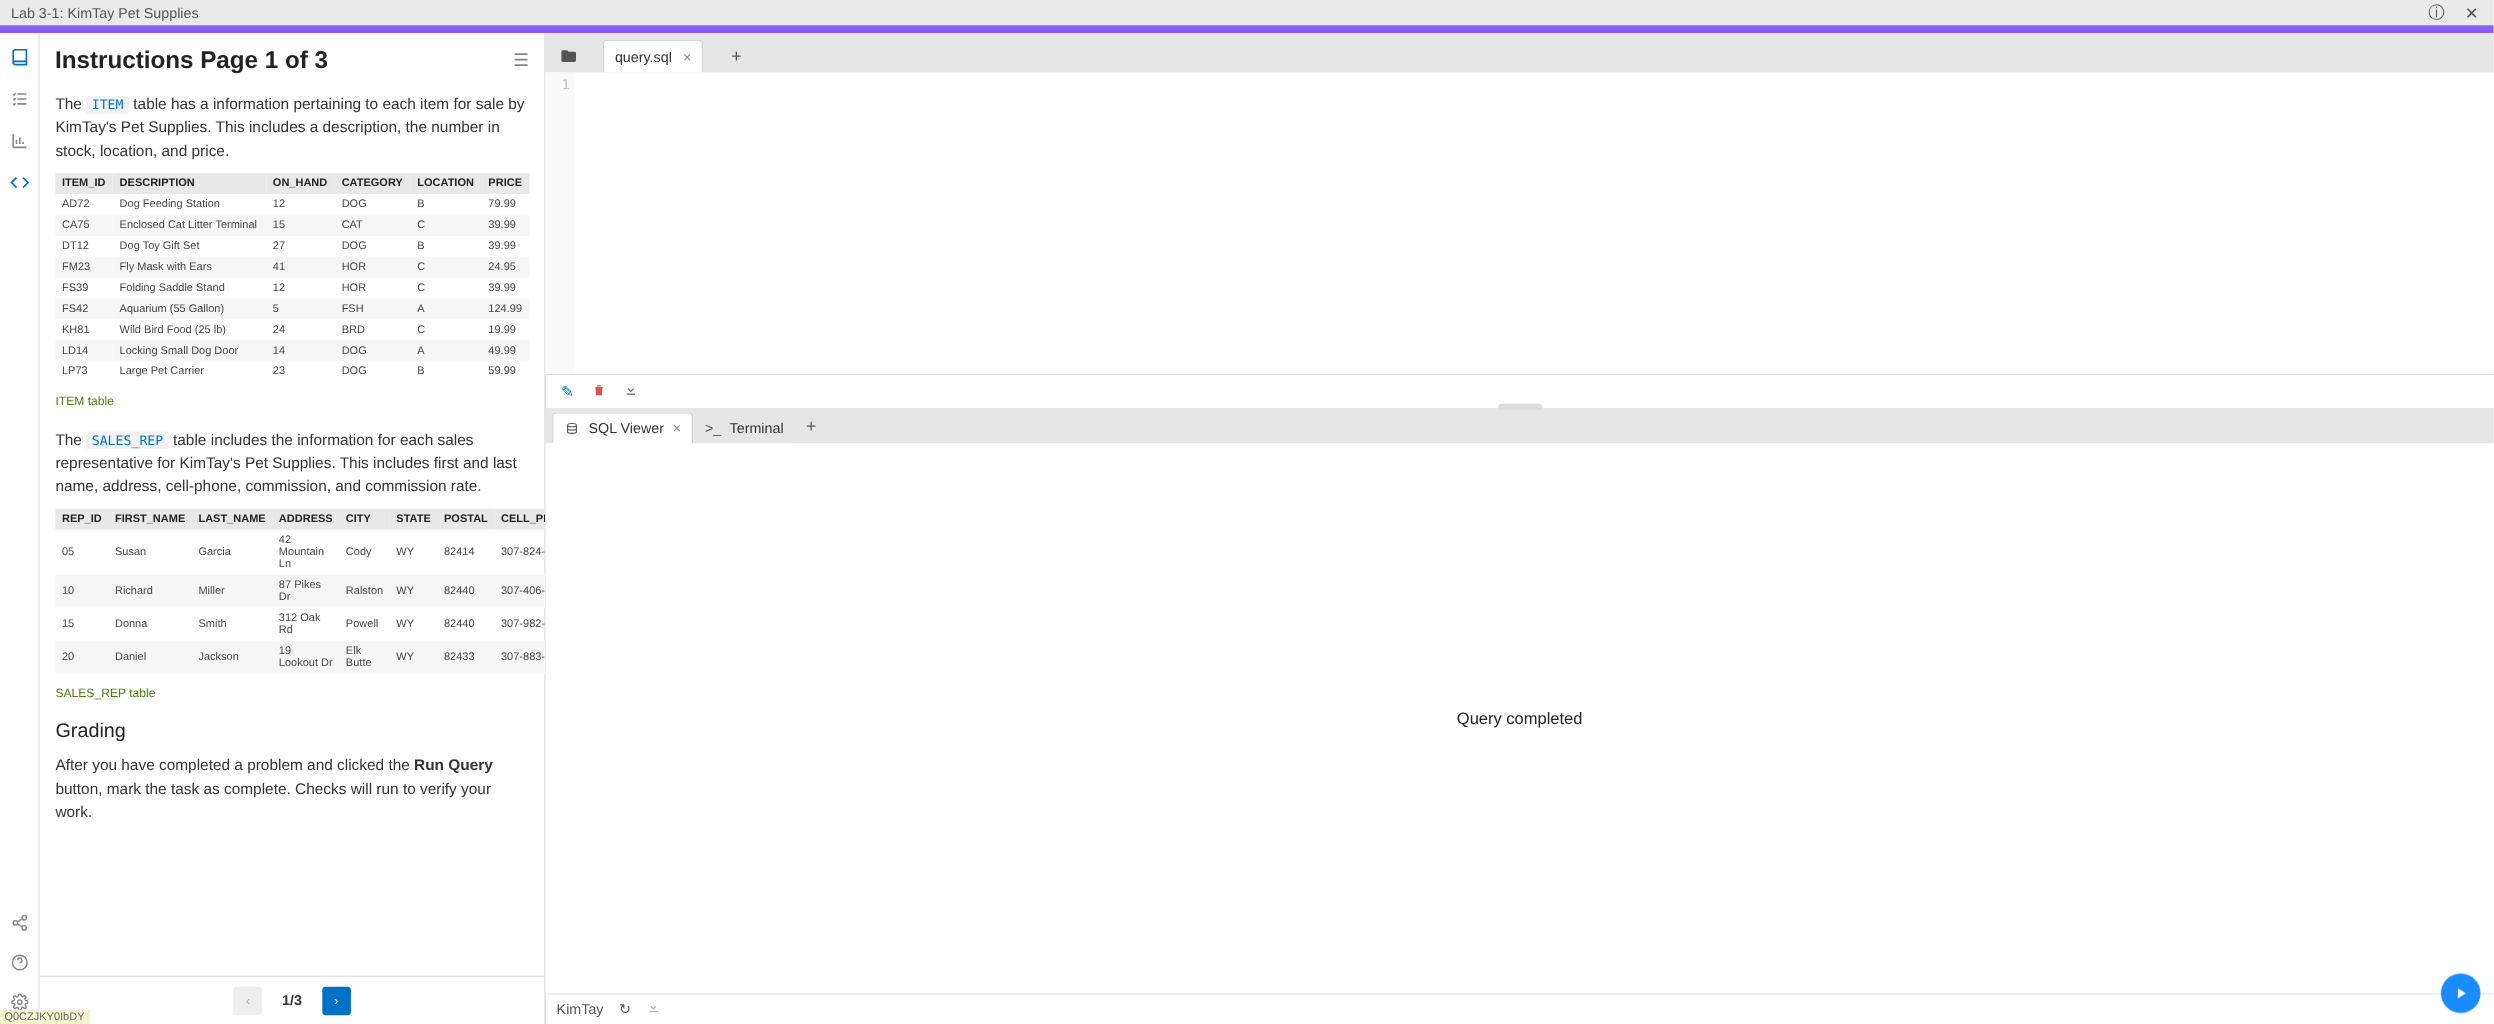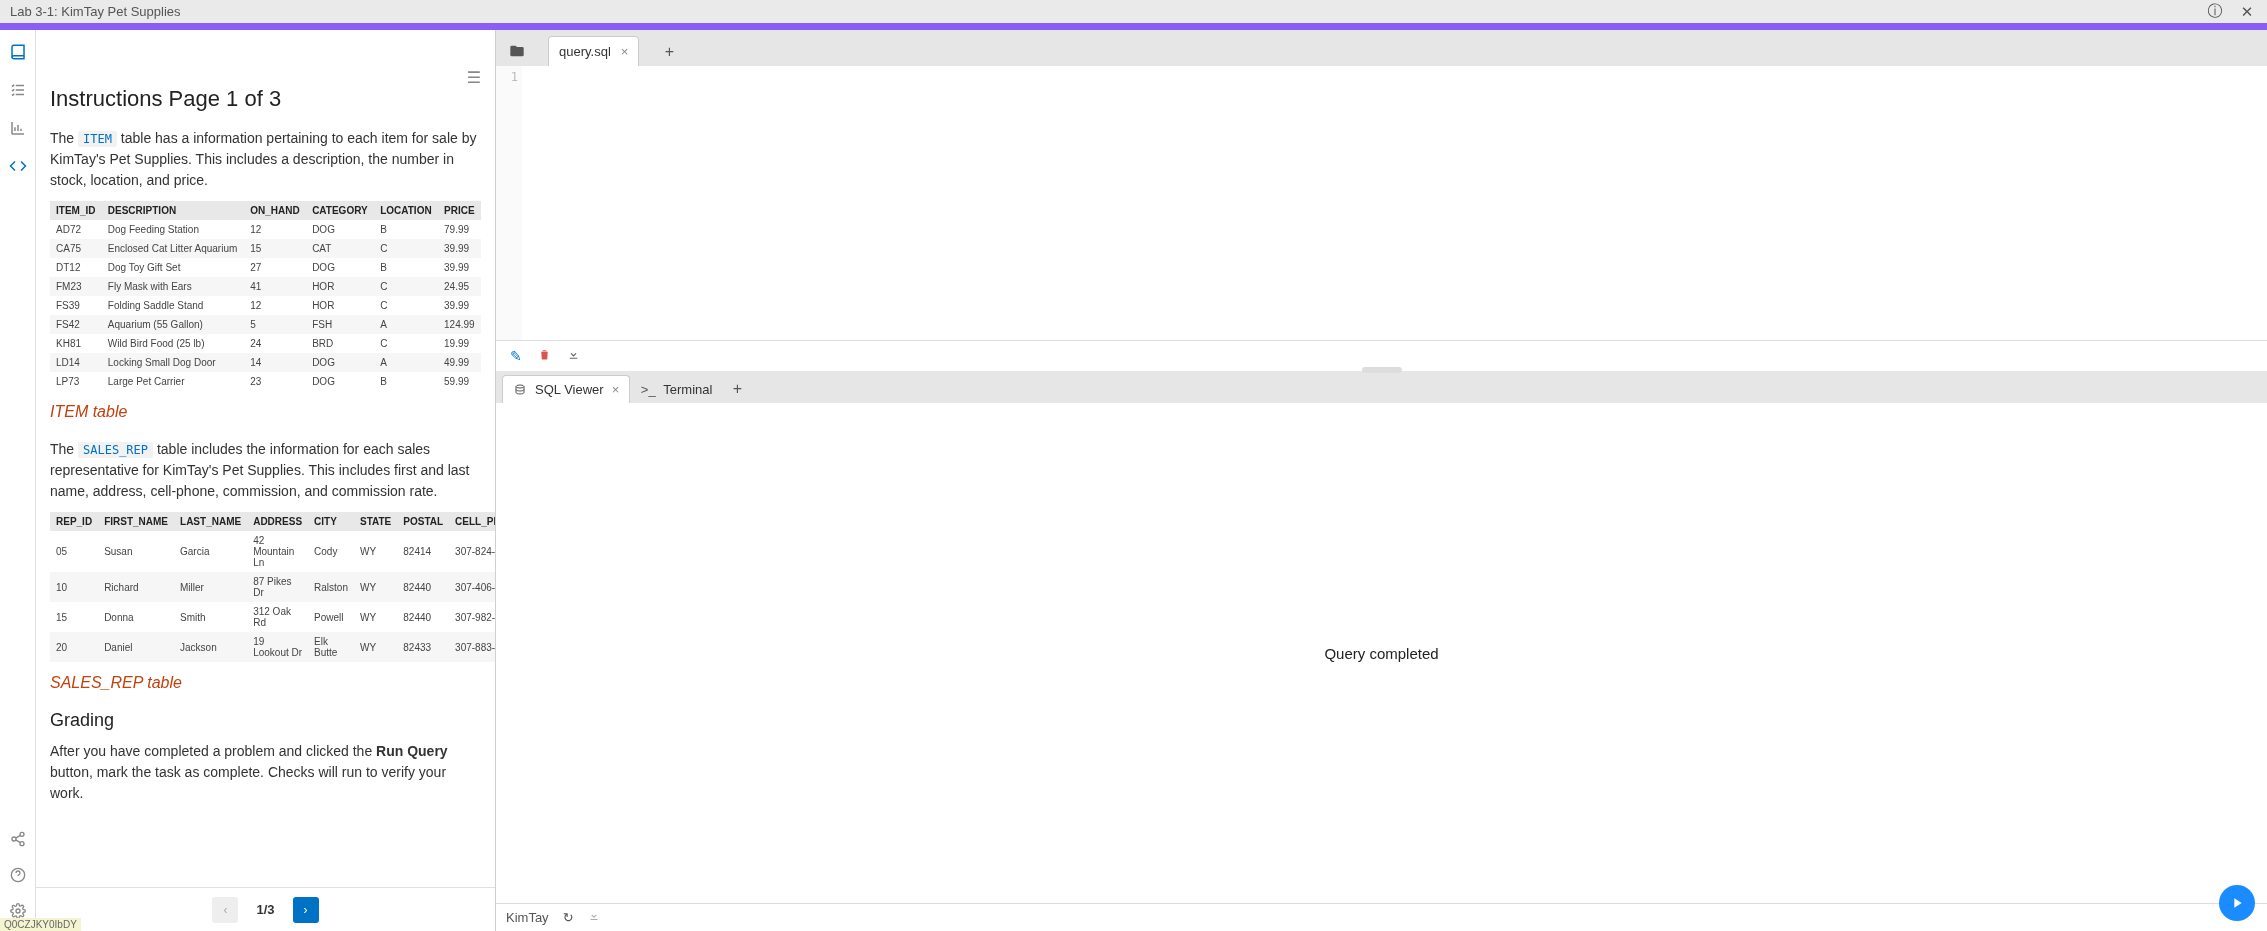--- a/index.html
+++ b/index.html
@@ -16,30 +16,30 @@
 
 
 .rail { width: 36px; background: #fff; border-right: 1px solid #e0e0e0; display: flex; flex-direction: column; align-items: center; padding-top: 12px; gap: 18px; }
 .rail .rail-icon { width: 20px; height: 20px; display: flex; align-items: center; justify-content: center; color: #0072c6; cursor: pointer; }
 .rail .rail-icon.muted { color: #888; }
 .rail .rail-bottom { margin-top: auto; padding-bottom: 10px; display:flex; flex-direction:column; gap:16px; align-items:center;}
 
 
 .instructions { width: 460px; border-right: 1px solid #d0d0d0; display: flex; flex-direction: column; min-width: 460px; }
 .instr-head { display: flex; align-items: center; padding: 12px 14px 8px 14px; }
-.instr-head h1 { font-size: 22px; font-weight: 400; color: #222; flex:1;margin-top:44px;}
+.instr-head h1 { font-size: 22px; font-weight: 700; color: #222; flex:1;}
 .instr-head .menu-icon { color: #888; cursor: pointer; font-size:16px;}
 .instr-body { flex: 1; overflow: auto; padding: 0 14px 8px 14px; }
 .instr-body p { font-size: 14px; line-height: 1.5; color: #333; margin: 8px 0; }
 .code-tag { background: #f2f2f2; color: #0072c6; padding: 1px 5px; border-radius: 2px; font-family: Menlo, monospace; font-size: 12px; }
 table.data-table { width: 100%; border-collapse: collapse; font-size: 10px; margin-top: 10px; }
 table.data-table th { background: #e8e8e8; text-align: left; padding: 4px 6px; font-weight: 600; color:#222; }
 table.data-table td { padding: 4px 6px; color: #444; }
 table.data-table tr:nth-child(even) td { background: #f6f6f6; }
-.caption { font-style: italic; font-size: 16px; color: #c2410c; margin: 12px 0 18px 0; }
+.caption { font-size: 11px; color: #4d7c0f; margin: 12px 0 18px 0; }
 h2.section { font-size: 18px; font-weight: 500; margin: 18px 0 10px 0; color:#222;}
 .instr-foot { height: 44px; border-top: 1px solid #e0e0e0; display: flex; align-items: center; justify-content: center; gap: 18px; }
 .pg-btn { width: 26px; height: 26px; border-radius: 3px; display: flex; align-items: center; justify-content: center; cursor: pointer; font-size:12px;}
 .pg-btn.disabled { background: #eee; color: #aaa; }
 .pg-btn.active { background: #0072c6; color: #fff; }
 .pg-label { font-weight: 600; }
 
 
 .editor-area { flex: 1; display: flex; flex-direction: column; min-width: 0; }
 .tabs { height: 36px; background: #e6e6e6; display: flex; align-items: flex-end; padding-left: 6px; gap: 16px; }
@@ -149,21 +149,21 @@
               <tr>
                 <td>AD72</td>
                 <td>Dog Feeding Station</td>
                 <td>12</td>
                 <td>DOG</td>
                 <td>B</td>
                 <td>79.99</td>
               </tr>
               <tr>
                 <td>CA75</td>
-                <td>Enclosed Cat Litter Aquarium</td>
+                <td>Enclosed Cat Litter Terminal</td>
                 <td>15</td>
                 <td>CAT</td>
                 <td>C</td>
                 <td>39.99</td>
               </tr>
               <tr>
                 <td>DT12</td>
                 <td>Dog Toy Gift Set</td>
                 <td>27</td>
                 <td>DOG</td>

